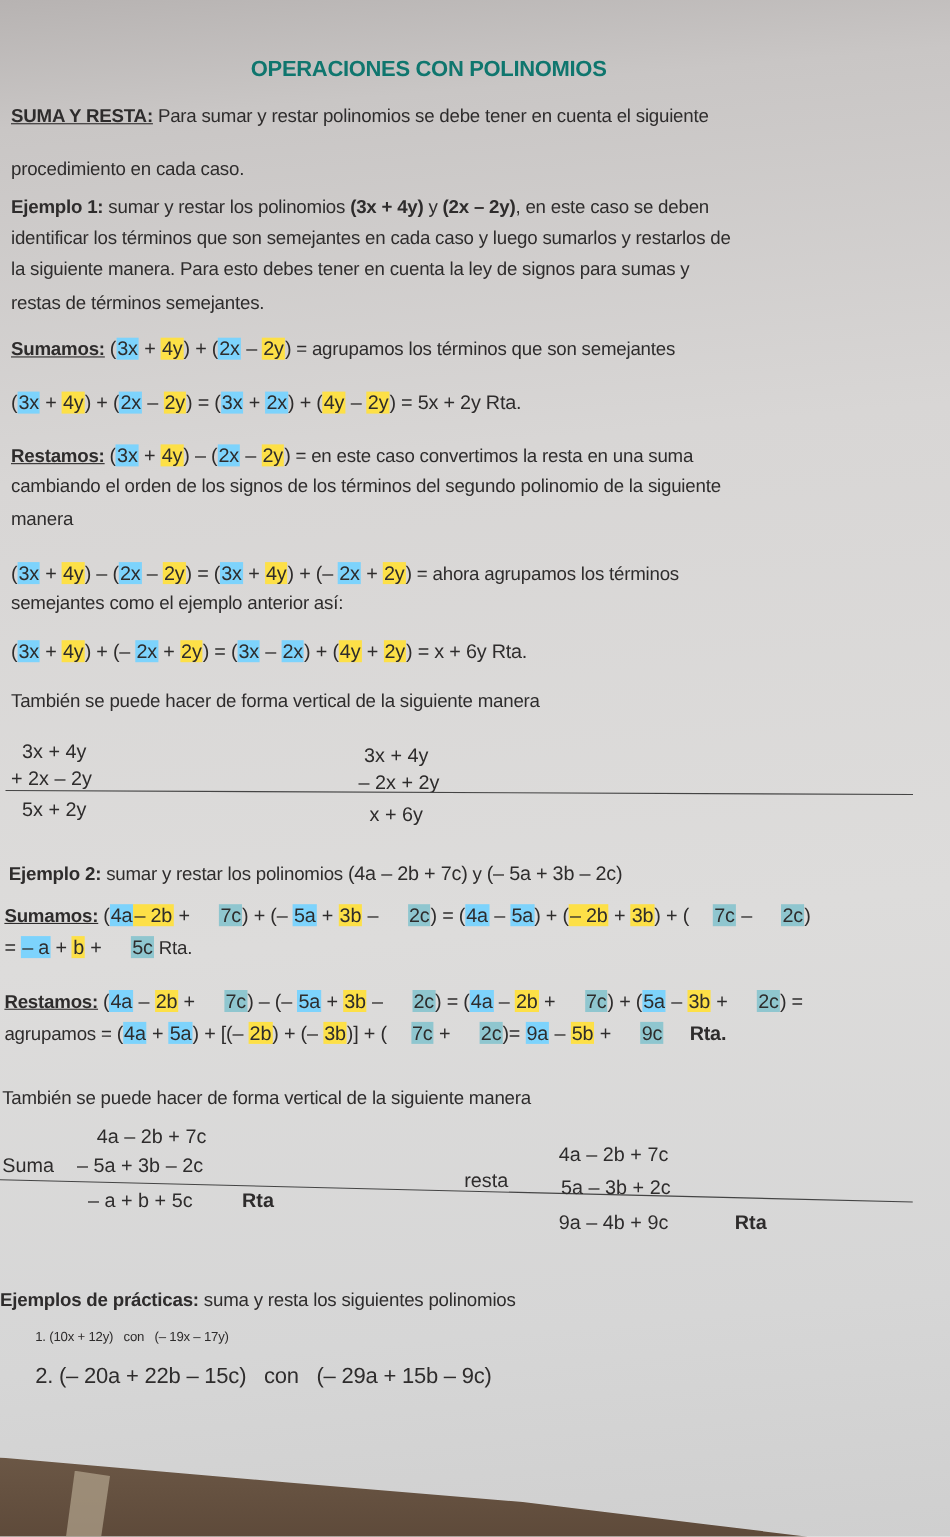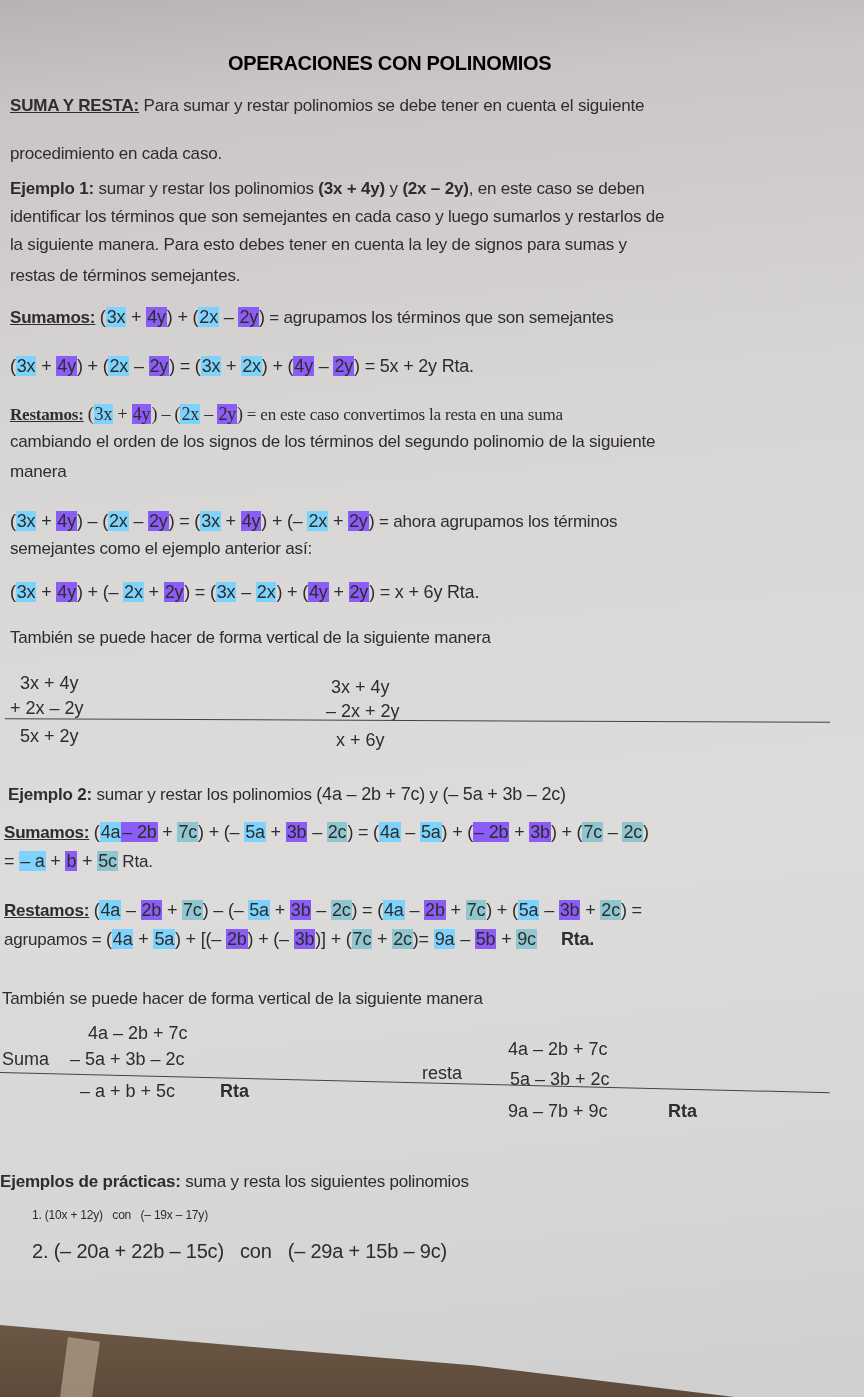--- a/index.html
+++ b/index.html
@@ -13,28 +13,28 @@
       position:absolute; left:0; bottom:0; width:864px; height:90px;
       background: linear-gradient(180deg, #6e5a48 0%, #5e4a3a 100%);
       clip-path: polygon(0 20%, 30% 45%, 55% 65%, 85% 100%, 0 100%);
     }
     .floor-patch {
       position:absolute; left:60px; bottom:0; width:40px; height:60px;
       background:#b3a58e; opacity:0.7;
       clip-path: polygon(20% 0, 100% 8%, 80% 100%, 0 100%);
     }
     .abs { position:absolute; white-space:nowrap; }
-    .title { font-weight:bold; font-size:20px; letter-spacing:-0.3px; color:#000000; }
+    .title { font-weight:bold; font-size:20px; letter-spacing:-0.3px; color:#0f766e; }
     .p { font-size:17px; line-height:28px; letter-spacing:-0.2px; }
     .b { font-weight:bold; }
     .u { text-decoration:underline; font-weight:bold; }
     .eq { font-size:18px; letter-spacing:-0.2px; }
     .hy { background:#7dd3fc; padding:0 1px; }
-    .hg { background:#8b5cf6; padding:0 1px; }
-    .hb { background:#8fc6cf; padding:0 1px; }
+    .hg { background:#fde047; padding:0 1px; }
+    .hb { background:#8fc6cf; padding:0 1px;margin-left:22px; }
     .hline { position:absolute; height:1px; background:#444; }
     .vcol { position:absolute; font-size:18px; line-height:26px; white-space:pre; }
   </style>
 </head>
 <body>
 
 <div class="paper-floor"></div>
 <div class="floor-patch"></div>
 
 <div class="abs title" style="left:228px; top:52px;">OPERACIONES CON POLINOMIOS</div>
@@ -52,21 +52,21 @@
 <div class="abs p" style="left:10px; top:262px;">restas de términos semejantes.</div>
 
 <div class="abs p" style="left:10px; top:303px;">
   <span class="u">Sumamos:</span>
   <span class="eq">(<span class="hy">3x</span> + <span class="hg">4y</span>) + (<span class="hy">2x</span> – <span class="hg">2y</span>)</span><span> = agrupamos los términos que son semejantes</span>
 </div>
 <div class="abs eq" style="left:10px; top:356px;">
   (<span class="hy">3x</span> + <span class="hg">4y</span>) + (<span class="hy">2x</span> – <span class="hg">2y</span>) = (<span class="hy">3x</span> + <span class="hy">2x</span>) + (<span class="hg">4y</span> – <span class="hg">2y</span>)<span> = 5x + 2y   Rta.</span>
 </div>
 
-<div class="abs p" style="left:10px; top:400px;font-family:Liberation Serif, serif;">
+<div class="abs p" style="left:10px; top:400px;">
   <span class="u">Restamos:</span>
   <span class="eq">(<span class="hy">3x</span> + <span class="hg">4y</span>) – (<span class="hy">2x</span> – <span class="hg">2y</span>)</span><span> = en este caso convertimos la resta en una suma</span>
 </div>
 <div class="abs p" style="left:10px; top:428px;">cambiando el orden de los signos de los términos del segundo polinomio de la siguiente</div>
 <div class="abs p" style="left:10px; top:458px;">manera</div>
 
 <div class="abs eq" style="left:10px; top:508px;">
   (<span class="hy">3x</span> + <span class="hg">4y</span>) – (<span class="hy">2x</span> – <span class="hg">2y</span>) = (<span class="hy">3x</span> + <span class="hg">4y</span>) + (– <span class="hy">2x</span> + <span class="hg">2y</span>)<span class="p"> = ahora agrupamos los términos</span>
 </div>
 <div class="abs p" style="left:10px; top:535px;">semejantes como el ejemplo anterior así:</div>
@@ -109,21 +109,21 @@
 <div class="vcol" style="left:88px; top:1020px;">4a – 2b + 7c</div>
 <div class="vcol" style="left:2px; top:1046px;">Suma</div>
 <div class="vcol" style="left:70px; top:1046px;">– 5a + 3b – 2c</div>
 <div class="vcol" style="left:80px; top:1078px;">– a + b + 5c</div>
 <div class="vcol b" style="left:220px; top:1078px;">Rta</div>
 <div class="hline" style="left:0; top:1072px; width:830px; transform:rotate(1.4deg); transform-origin:left;"></div>
 
 <div class="vcol" style="left:508px; top:1036px;">4a – 2b + 7c</div>
 <div class="vcol" style="left:422px; top:1060px;">resta</div>
 <div class="vcol" style="left:510px; top:1066px;">5a – 3b + 2c</div>
-<div class="vcol" style="left:508px; top:1098px;">9a – 7b + 9c</div>
+<div class="vcol" style="left:508px; top:1098px;">9a – 4b + 9c</div>
 <div class="vcol b" style="left:668px; top:1098px;">Rta</div>
 
 <div class="abs p" style="left:0px; top:1168px;text-align:center;">
   <span class="b">Ejemplos de prácticas:</span><span> suma y resta los siguientes polinomios</span>
 </div>
 <div class="abs eq" style="left:32px; top:1208px; font-size:12px;">
   <span>1.</span>
   <span>(10x + 12y)</span>&nbsp;&nbsp;
   <span>con</span>&nbsp;&nbsp;
   <span>(– 19x – 17y)</span>

